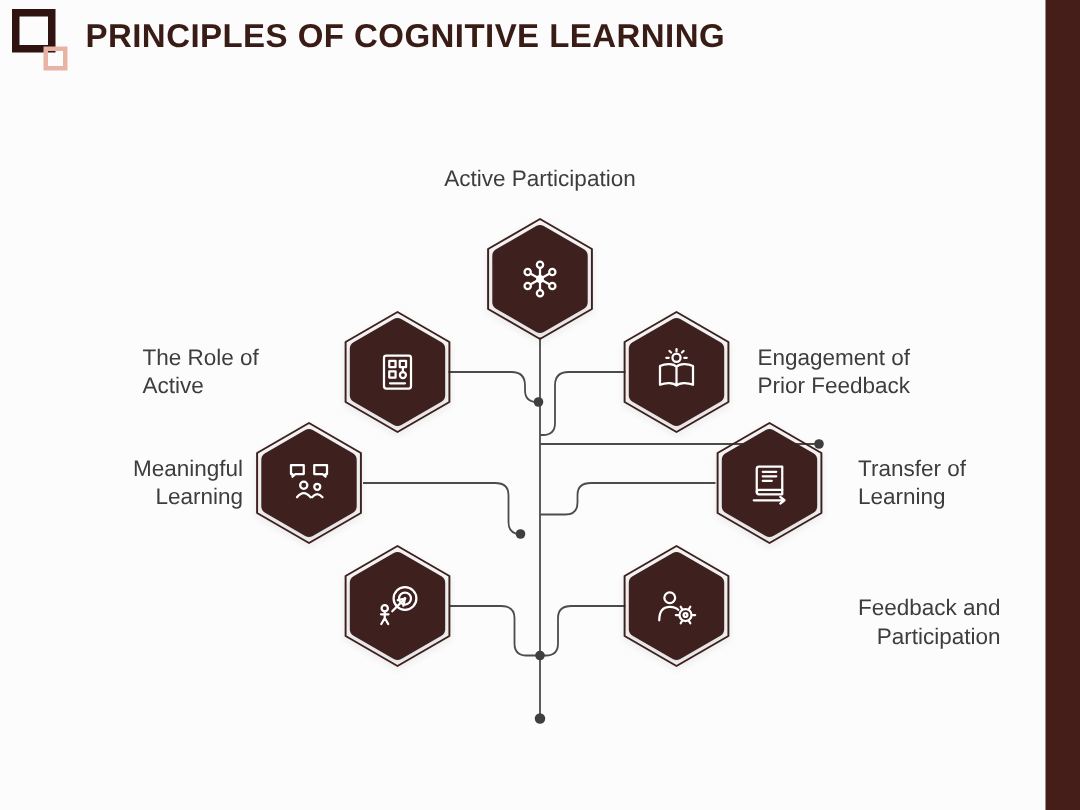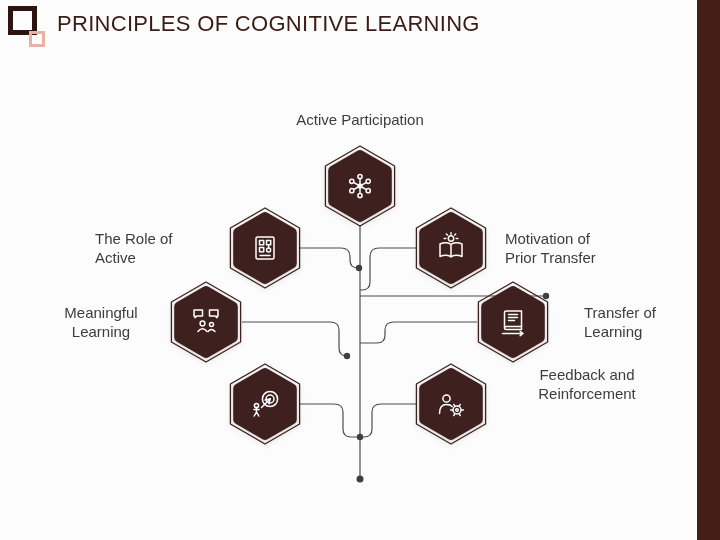--- a/index.html
+++ b/index.html
@@ -1,19 +1,19 @@
 <!DOCTYPE html>
 <html><head>
 <meta charset="utf-8">
 <style>
   * { margin:0; padding:0; box-sizing:border-box; }
   html,body { width:720px; height:540px; font-family:"Liberation Sans", sans-serif; }
   .slide { position:relative; width:720px; height:540px; background:#fcfcfc; overflow:hidden; }
   .side-bar { position:absolute; right:0; top:0; width:23px; height:540px; background:#451d19; }
-  .title { position:absolute; left:57px; top:11px; font-size:22px; font-weight:normal; color:#3a1c16; letter-spacing:0.3px; white-space:nowrap; }
+  .title { position:absolute; left:57px; top:11px; font-size:22px; font-weight:bold; color:#3a1c16; letter-spacing:0.3px; white-space:nowrap; }
   .sq-dark { position:absolute; left:8px; top:6px; width:29px; height:29px; border:5px solid #2e1310; }
   .sq-pink { position:absolute; left:29px; top:31px; width:16px; height:16px; border:3px solid #e7b3a4; }
   svg.connectors { position:absolute; left:0; top:0; }
   .hex { position:absolute; width:84px; height:88px; filter:drop-shadow(0 2px 2px rgba(0,0,0,0.12)); }
   .hx-outline { fill:none; stroke:#3e211e; stroke-width:1.3; stroke-linejoin:round; }
   .hx-fill { fill:#3e211e; stroke:#3e211e; stroke-width:10; stroke-linejoin:round; }
   .ic { stroke:#ffffff; stroke-width:1.5; fill:none; stroke-linecap:round; stroke-linejoin:round; }
   .label { position:absolute; font-size:15px; color:#3d3d3d; line-height:19px; }
   .ln { display:block; }
 </style>
@@ -101,58 +101,58 @@
         <circle cx="0" cy="-9.5" r="2.7"></circle>
         <line x1="-5.2" y1="-9.5" x2="-6.8" y2="-9.5"></line>
         <line x1="5.2" y1="-9.5" x2="6.8" y2="-9.5"></line>
         <line x1="-3.6" y1="-13" x2="-4.7" y2="-14"></line>
         <line x1="3.6" y1="-13" x2="4.7" y2="-14"></line>
         <line x1="0" y1="-13.8" x2="0" y2="-15.2"></line>
       </g>
     </svg>
   </div>
   <div class="label" style="left:505px;top:229px;width:160px;text-align:left">
-    <span class="ln">Motivation of</span>
-    <span class="ln">Prior Transfer</span>
+    <span class="ln">Engagement of</span>
+    <span class="ln">Prior Feedback</span>
   </div>
 
   <div class="hex" style="left:164px;top:278px">
     <svg width="84" height="88" viewBox="-42 -44 84 88">
       <polygon class="hx-outline" points="0,-40 34.6,-20 34.6,20 0,40 -34.6,20 -34.6,-20"></polygon>
       <polygon class="hx-fill" points="0,-31 26.8,-15.5 26.8,15.5 0,31 -26.8,15.5 -26.8,-15.5"></polygon>
       <g class="ic">
         <path d="M-12,-12 h8.5 v6 h-5.5 l-2,1.8 v-1.8 h-1 z"></path>
         <path d="M3.5,-12 h8.5 v6 h-1 v1.8 l-2,-1.8 h-5.5 z"></path>
         <circle cx="-3.5" cy="1.5" r="2.4"></circle>
         <path d="M-8,9.5 Q-3.5,4 1,9.5"></path>
         <circle cx="5.5" cy="2.5" r="2"></circle>
         <path d="M2,9.5 Q5.5,5.3 9,9.5"></path>
       </g>
     </svg>
   </div>
-  <div class="label" style="left:40px;top:303px;width:122px;text-align:center">
+  <div class="label" style="left:40px;top:303px;width:122px;text-align:right">
     <span class="ln">Meaningful</span>
     <span class="ln">Learning</span>
   </div>
 
   <div class="hex" style="left:471px;top:278px">
     <svg width="84" height="88" viewBox="-42 -44 84 88">
       <polygon class="hx-outline" points="0,-40 34.6,-20 34.6,20 0,40 -34.6,20 -34.6,-20"></polygon>
       <polygon class="hx-fill" points="0,-31 26.8,-15.5 26.8,15.5 0,31 -26.8,15.5 -26.8,-15.5"></polygon>
       <g class="ic">
         <path d="M-8.5,6 V-9.5 Q-8.5,-11 -7,-11 H8.5 V4.5"></path>
         <path d="M-8.5,6 Q-8.5,7.5 -7,7.5 H8.5 V4.5 H-7 Q-8.5,4.5 -8.5,6 Z"></path>
         <line x1="-4.5" y1="-7.5" x2="4.5" y2="-7.5"></line>
         <line x1="-4.5" y1="-4.5" x2="4.5" y2="-4.5"></line>
         <line x1="-4.5" y1="-1.5" x2="1.5" y2="-1.5"></line>
         <path d="M-10.5,11.5 H10 M10,11.5 l-2.8,-2.2 M10,11.5 l-2.8,2.2"></path>
       </g>
     </svg>
   </div>
-  <div class="label" style="left:584px;top:303px;width:120px;text-align:left">
+  <div class="label" style="left:572px;top:303px;width:120px;text-align:left">
     <span class="ln">Transfer of</span>
     <span class="ln">Learning</span>
   </div>
 
   <div class="hex" style="left:223px;top:360px">
     <svg width="84" height="88" viewBox="-42 -44 84 88">
       <polygon class="hx-outline" points="0,-40 34.6,-20 34.6,20 0,40 -34.6,20 -34.6,-20"></polygon>
       <polygon class="hx-fill" points="0,-31 26.8,-15.5 26.8,15.5 0,31 -26.8,15.5 -26.8,-15.5"></polygon>
       <g class="ic">
         <circle cx="5" cy="-5" r="7.6"></circle>
@@ -179,18 +179,18 @@
         <circle cx="6" cy="6" r="1.3"></circle>
         <line x1="10.6" y1="6" x2="12.4" y2="6"></line>
         <line x1="8.3" y1="9.98" x2="9.2" y2="11.54"></line>
         <line x1="3.7" y1="9.98" x2="2.8" y2="11.54"></line>
         <line x1="1.4" y1="6" x2="-0.4" y2="6"></line>
         <line x1="3.7" y1="2.02" x2="2.8" y2="0.46"></line>
         <line x1="8.3" y1="2.02" x2="9.2" y2="0.46"></line>
       </g>
     </svg>
   </div>
-  <div class="label" style="left:507px;top:365px;width:160px;text-align:center">
+  <div class="label" style="left:507px;top:396px;width:160px;text-align:right">
     <span class="ln">Feedback and</span>
-    <span class="ln">Reinforcement</span>
+    <span class="ln">Participation</span>
   </div>
 
 </div>
 
 </body></html>

